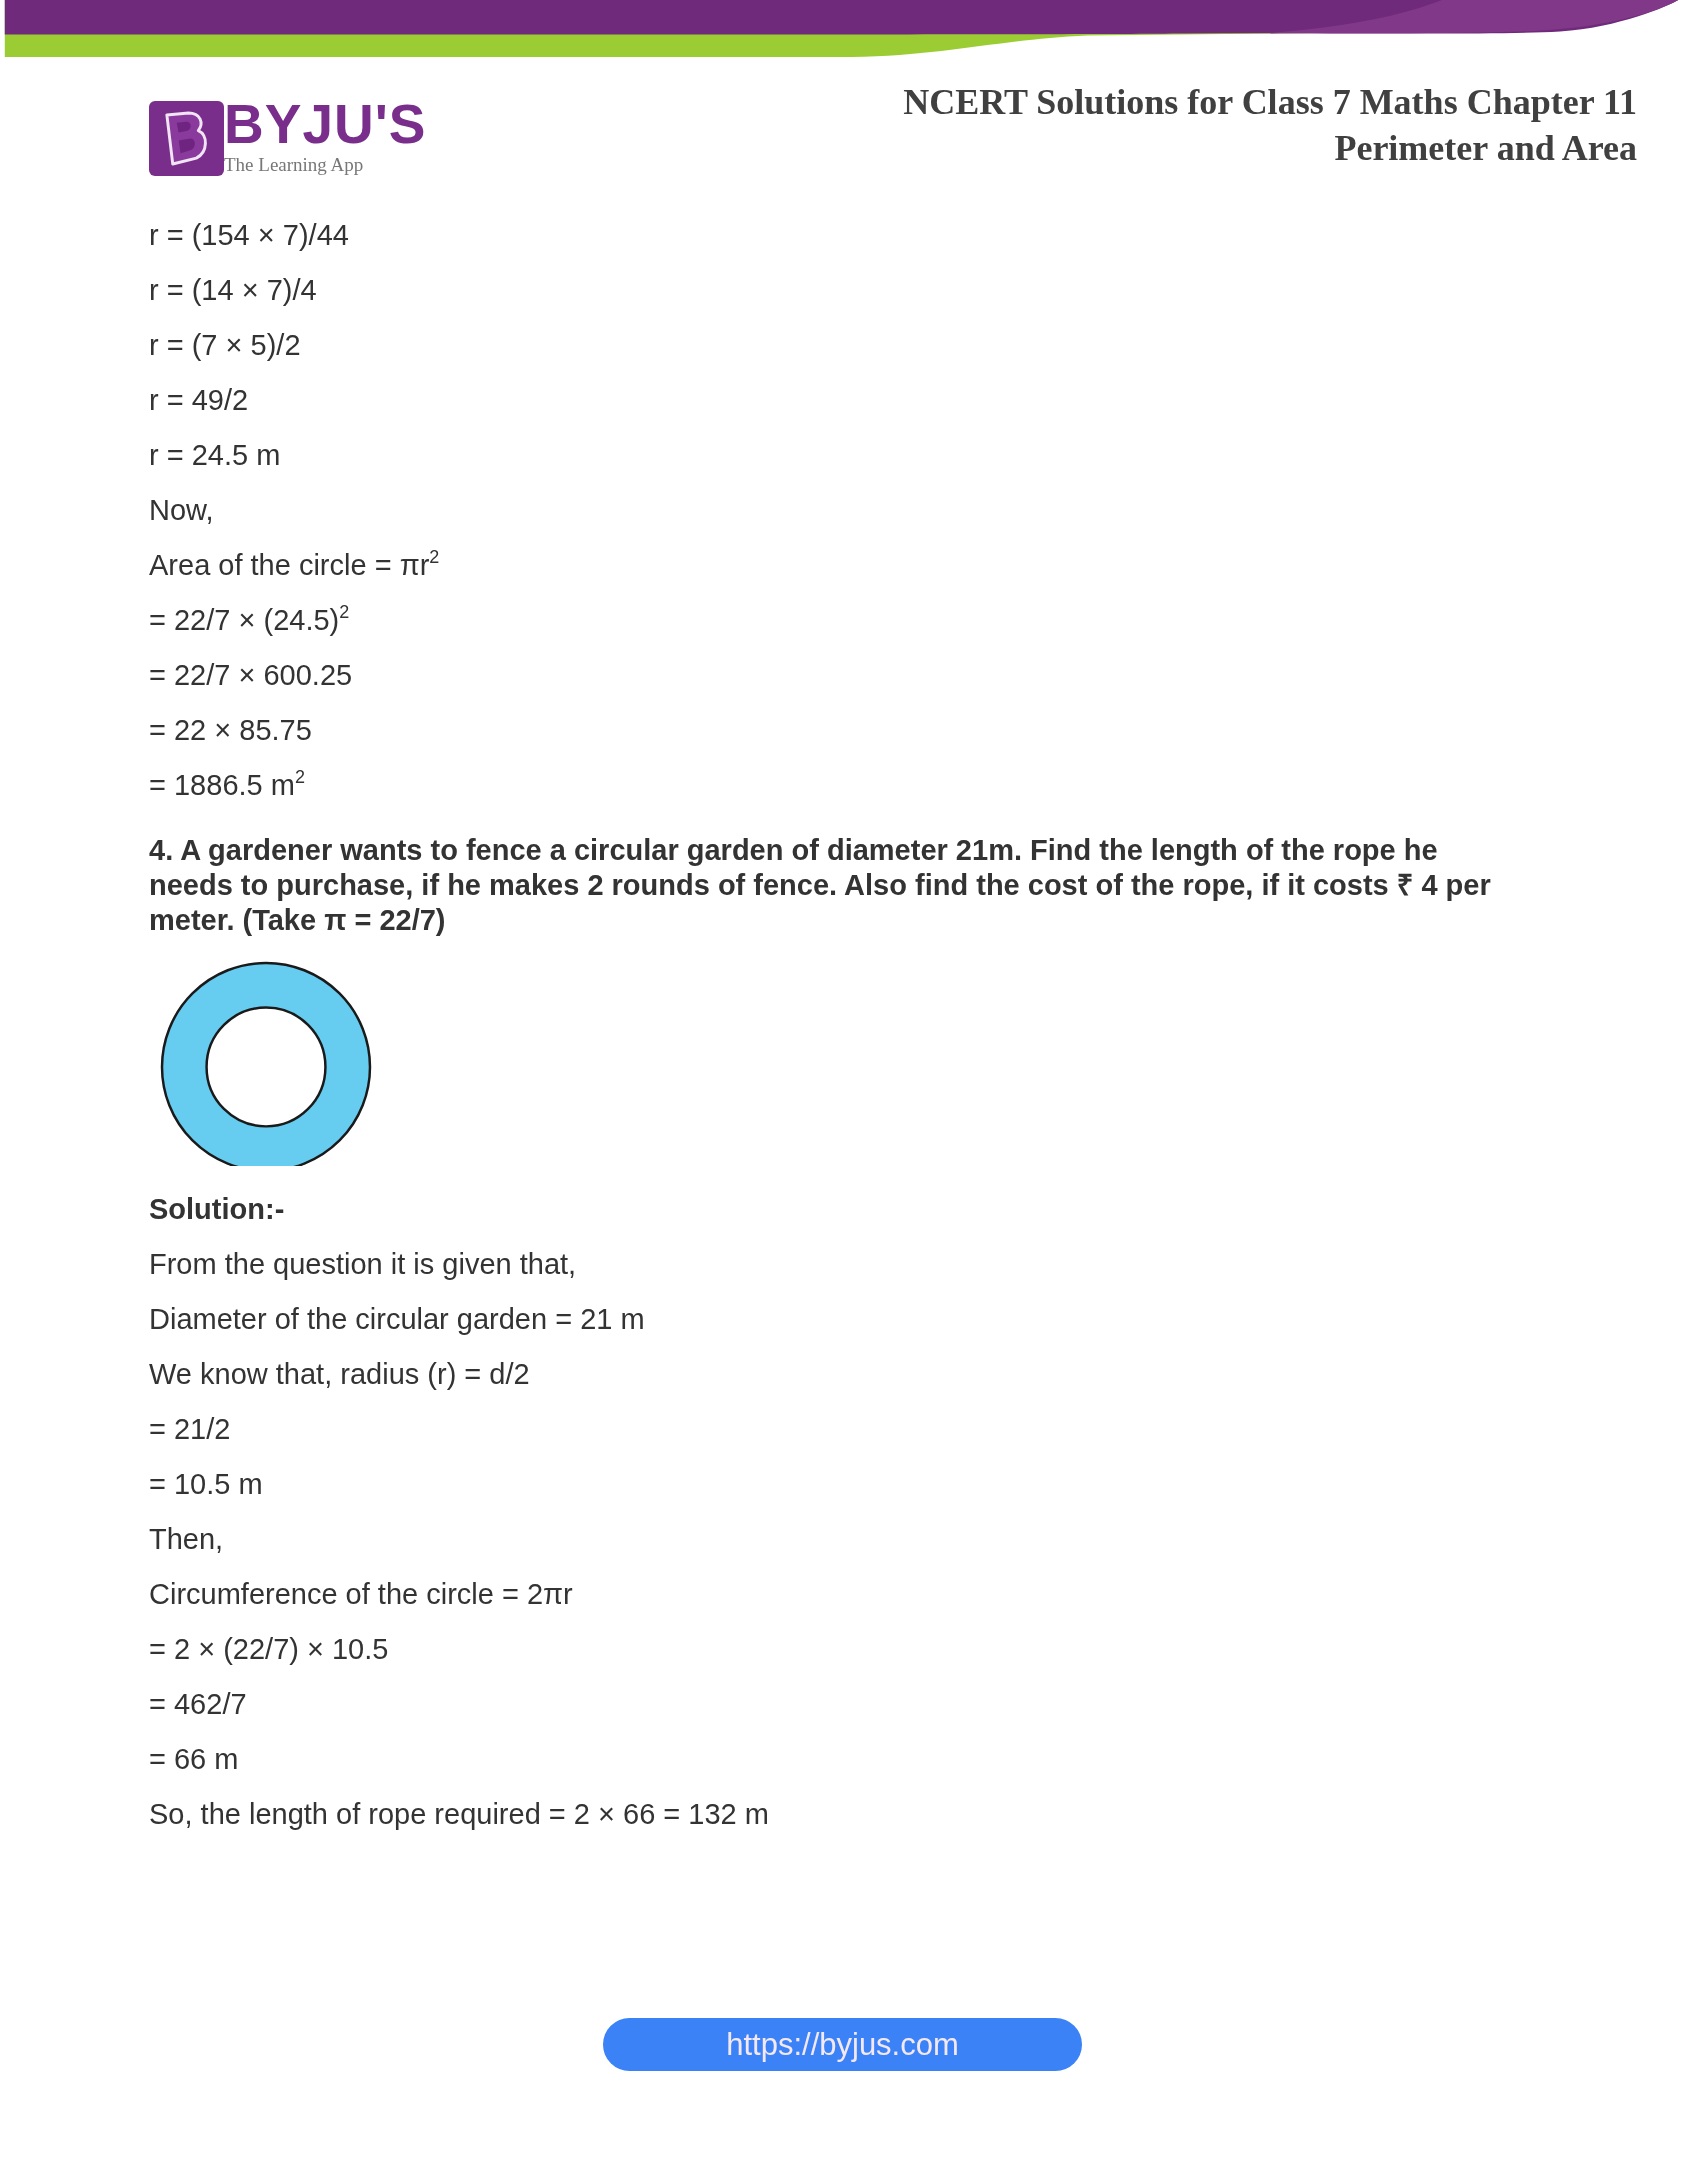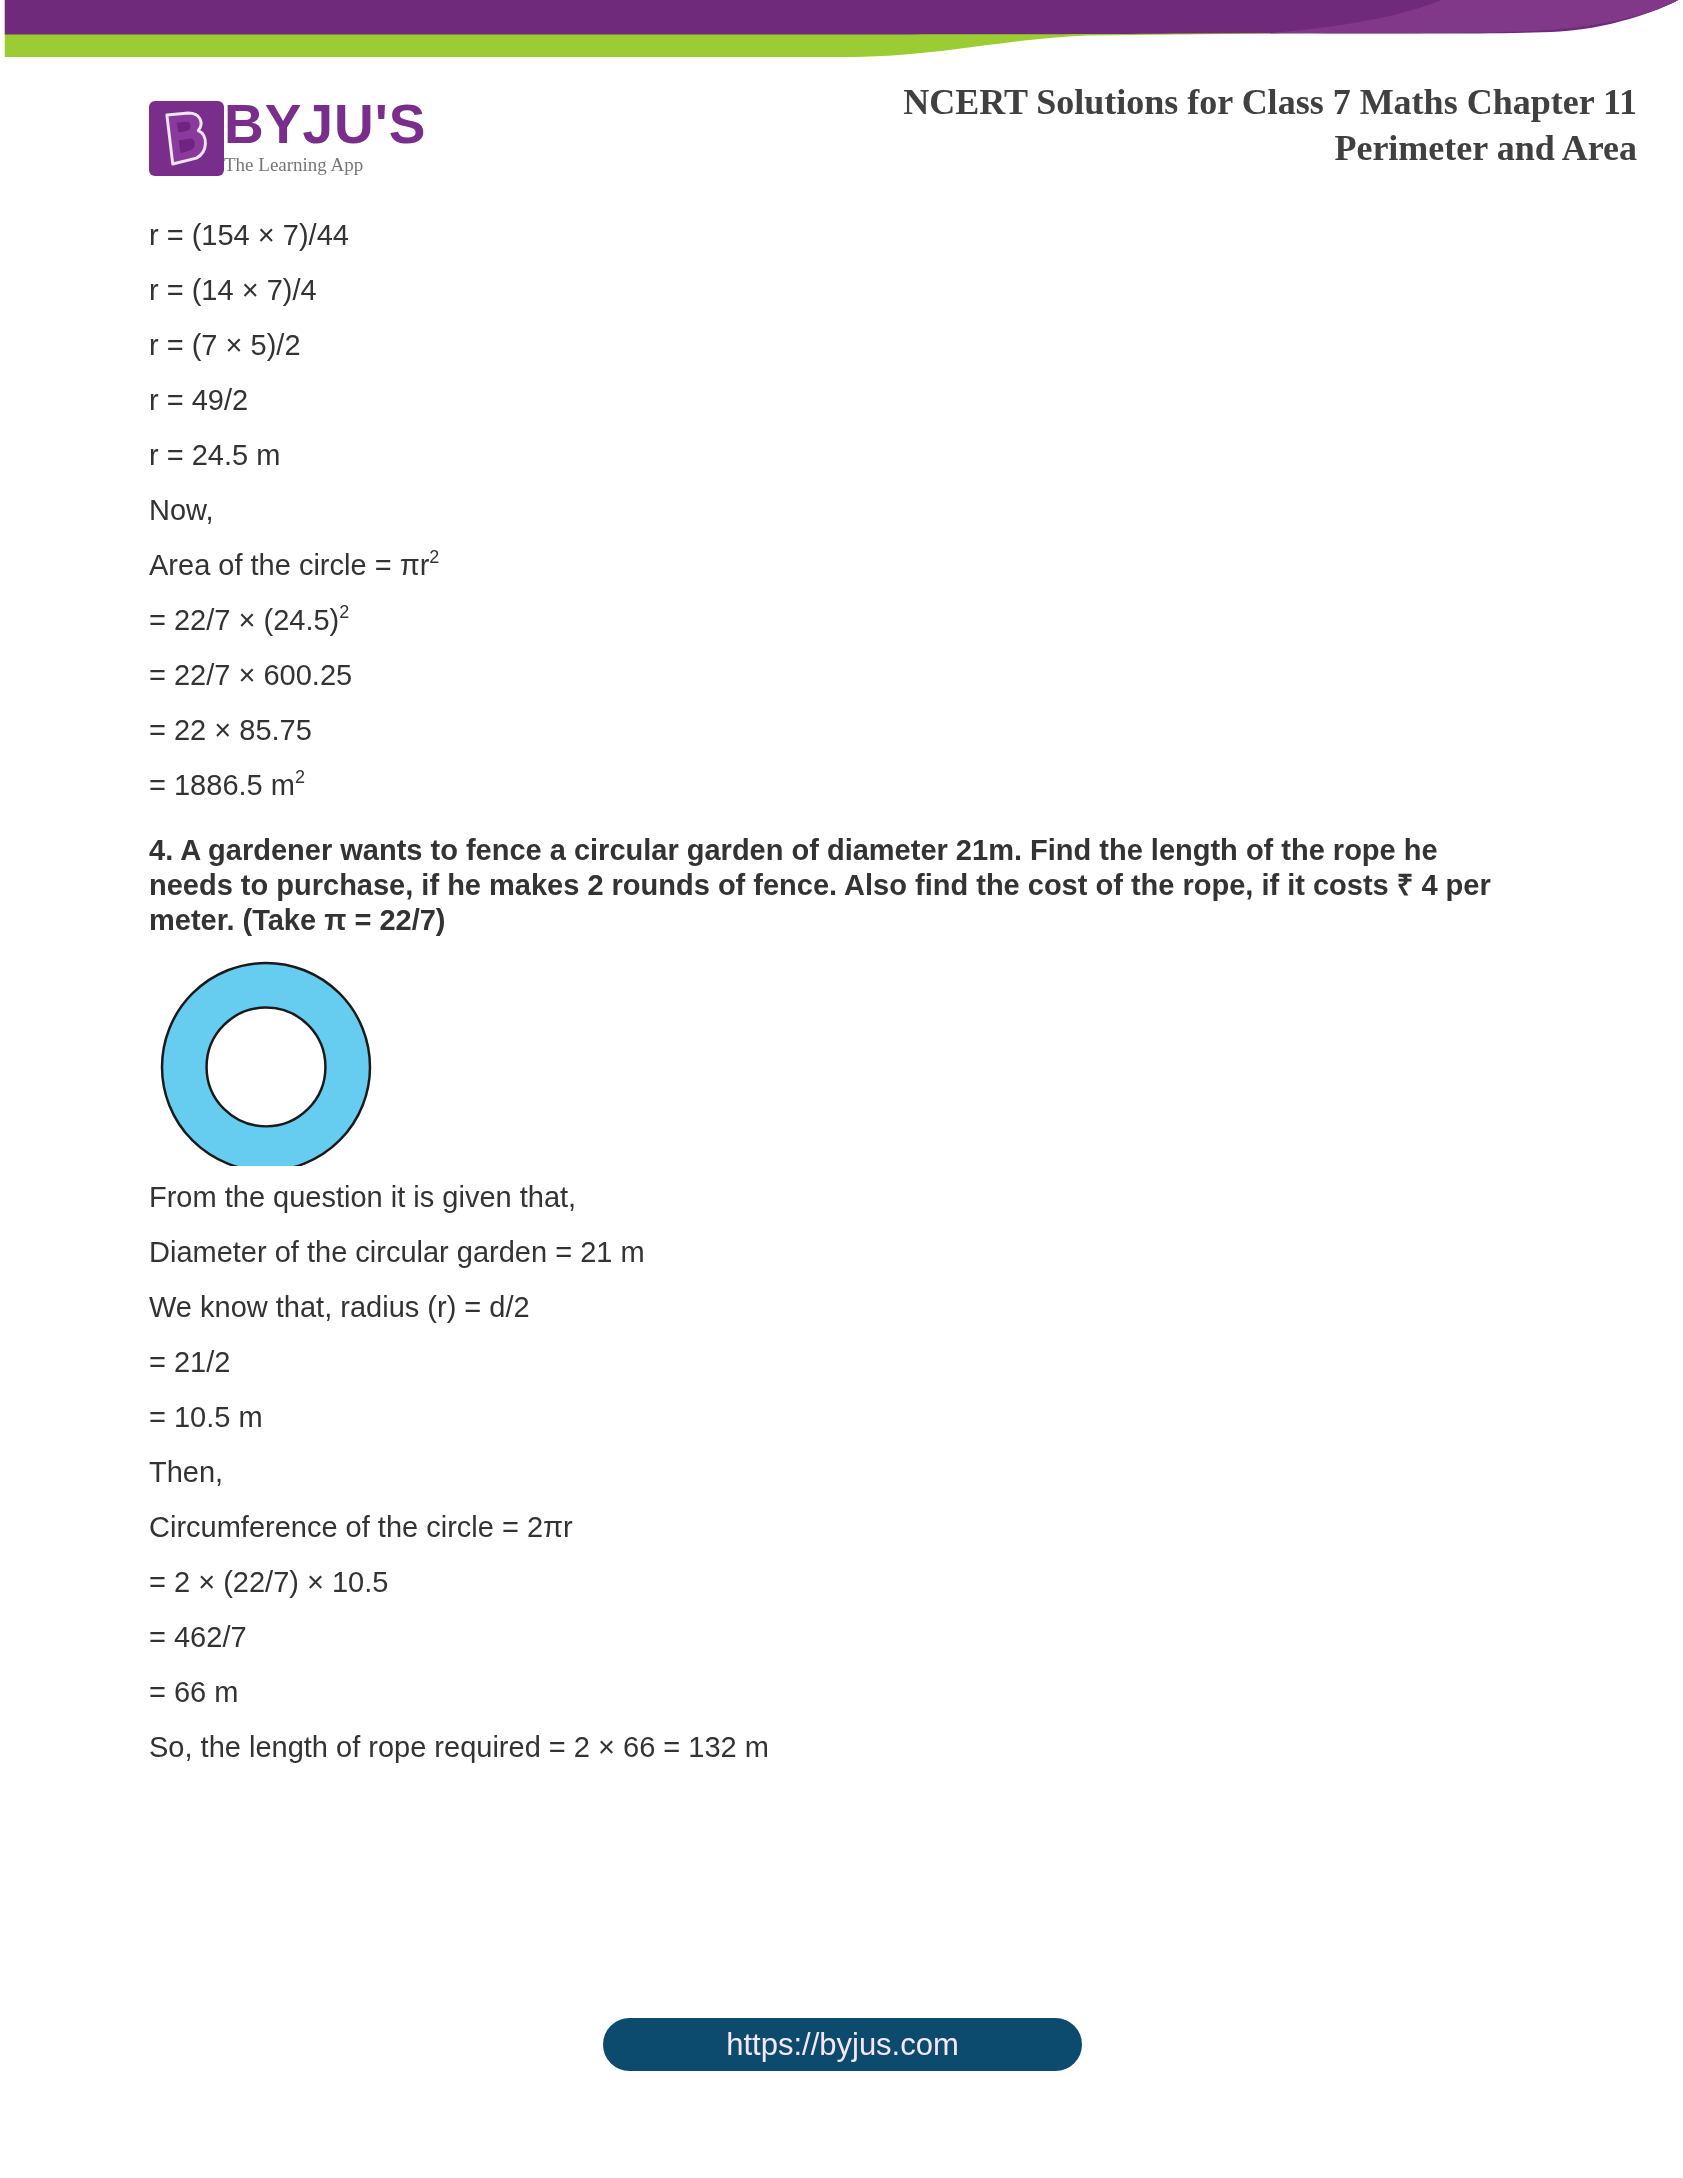--- a/index.html
+++ b/index.html
@@ -11,21 +11,21 @@
   .logo-text { display: flex; flex-direction: column; }
   .logo-brand { font-family: "Liberation Sans", sans-serif; font-weight: bold; font-size: 55px; line-height: 51px; color: #7a2e8c; letter-spacing: 1px; }
   .logo-tag { font-family: Liberation Serif, serif; font-size: 19px; line-height: 26px; color: #777777; margin-top: 2px; }
   .doc-title { position: absolute; right: 46px; top: 79px; text-align: right; font-family: "Liberation Serif", serif; font-weight: bold; font-size: 36px; line-height: 46px; color: #404040; }
   .content { position: absolute; left: 149px; top: 208px; width: 1386px; }
   .line { font-size: 29px; line-height: 55px; height: 55px; color: #333333; white-space: nowrap; }
   .line sup { font-size: 18px; vertical-align: 12px; line-height: 0; }
   .question { font-size: 29px; font-weight: bold; line-height: 35px; color: #333333; margin-top: 20px; width: 1356px; }
   .figure { margin-top: 20px; margin-left: 8px; width: 218px; height: 208px; }
   .solution-heading { font-size: 29px; font-weight: bold; line-height: 55px; height: 55px; margin-top: 12px; color: #333333; }
-  .footer-pill { position: absolute; left: 603px; top: 2018px; width: 479px; height: 53px; background: #0c4a6e; border-radius: 27px; color: #f4e8f6; font-size: 31px; line-height: 53px; text-align: center; }
+  .footer-pill { position: absolute; left: 603px; top: 2018px; width: 479px; height: 53px; background: #3b82f6; border-radius: 27px; color: #f4e8f6; font-size: 31px; line-height: 53px; text-align: center; }
 </style>
 </head>
 <body>
 
 <svg class="top-band" viewBox="0 0 1700 64" width="1683" height="63">
   <path d="M0 0 H1700 V0 C1660 20 1600 30 1480 32 L1100 36 C1010 40 960 56 860 58 L0 58 Z" fill="#9ccc33"></path>
   <path d="M0 0 H1700 C1690 6 1640 28 1580 32 C1500 36 1350 33 1200 34 C1100 35 900 35 0 35 Z" fill="#6f2a7b"></path>
   <path d="M1460 0 H1700 C1680 12 1620 30 1540 32 C1440 35 1330 33 1280 34 C1360 28 1420 16 1460 0 Z" fill="#823889"></path>
 </svg>
 
@@ -60,20 +60,21 @@
   <div class="line">= 22 × 85.75</div>
   <div class="line"><span>= 1886.5 m</span><sup>2</sup></div>
 
   <div class="question">4. A gardener wants to fence a circular garden of diameter 21m. Find the length of the rope he needs to purchase, if he makes 2 rounds of fence. Also find the cost of the rope, if it costs ₹ 4 per meter. (Take π = 22/7)</div>
 
   <svg class="figure" viewBox="0 0 220 210" width="218" height="208">
     <circle cx="110" cy="110" r="105" fill="#66ccf0" stroke="#1a1a1a" stroke-width="2.5"></circle>
     <circle cx="110" cy="110" r="60" fill="#ffffff" stroke="#1a1a1a" stroke-width="2.5"></circle>
   </svg>
 
+  <div class="solution-heading">Solution:-</div>
   <div class="line">From the question it is given that,</div>
   <div class="line">Diameter of the circular garden = 21 m</div>
   <div class="line">We know that, radius (r) = d/2</div>
   <div class="line">= 21/2</div>
   <div class="line">= 10.5 m</div>
   <div class="line">Then,</div>
   <div class="line">Circumference of the circle = 2πr</div>
   <div class="line">= 2 × (22/7) × 10.5</div>
   <div class="line">= 462/7</div>
   <div class="line">= 66 m</div>

